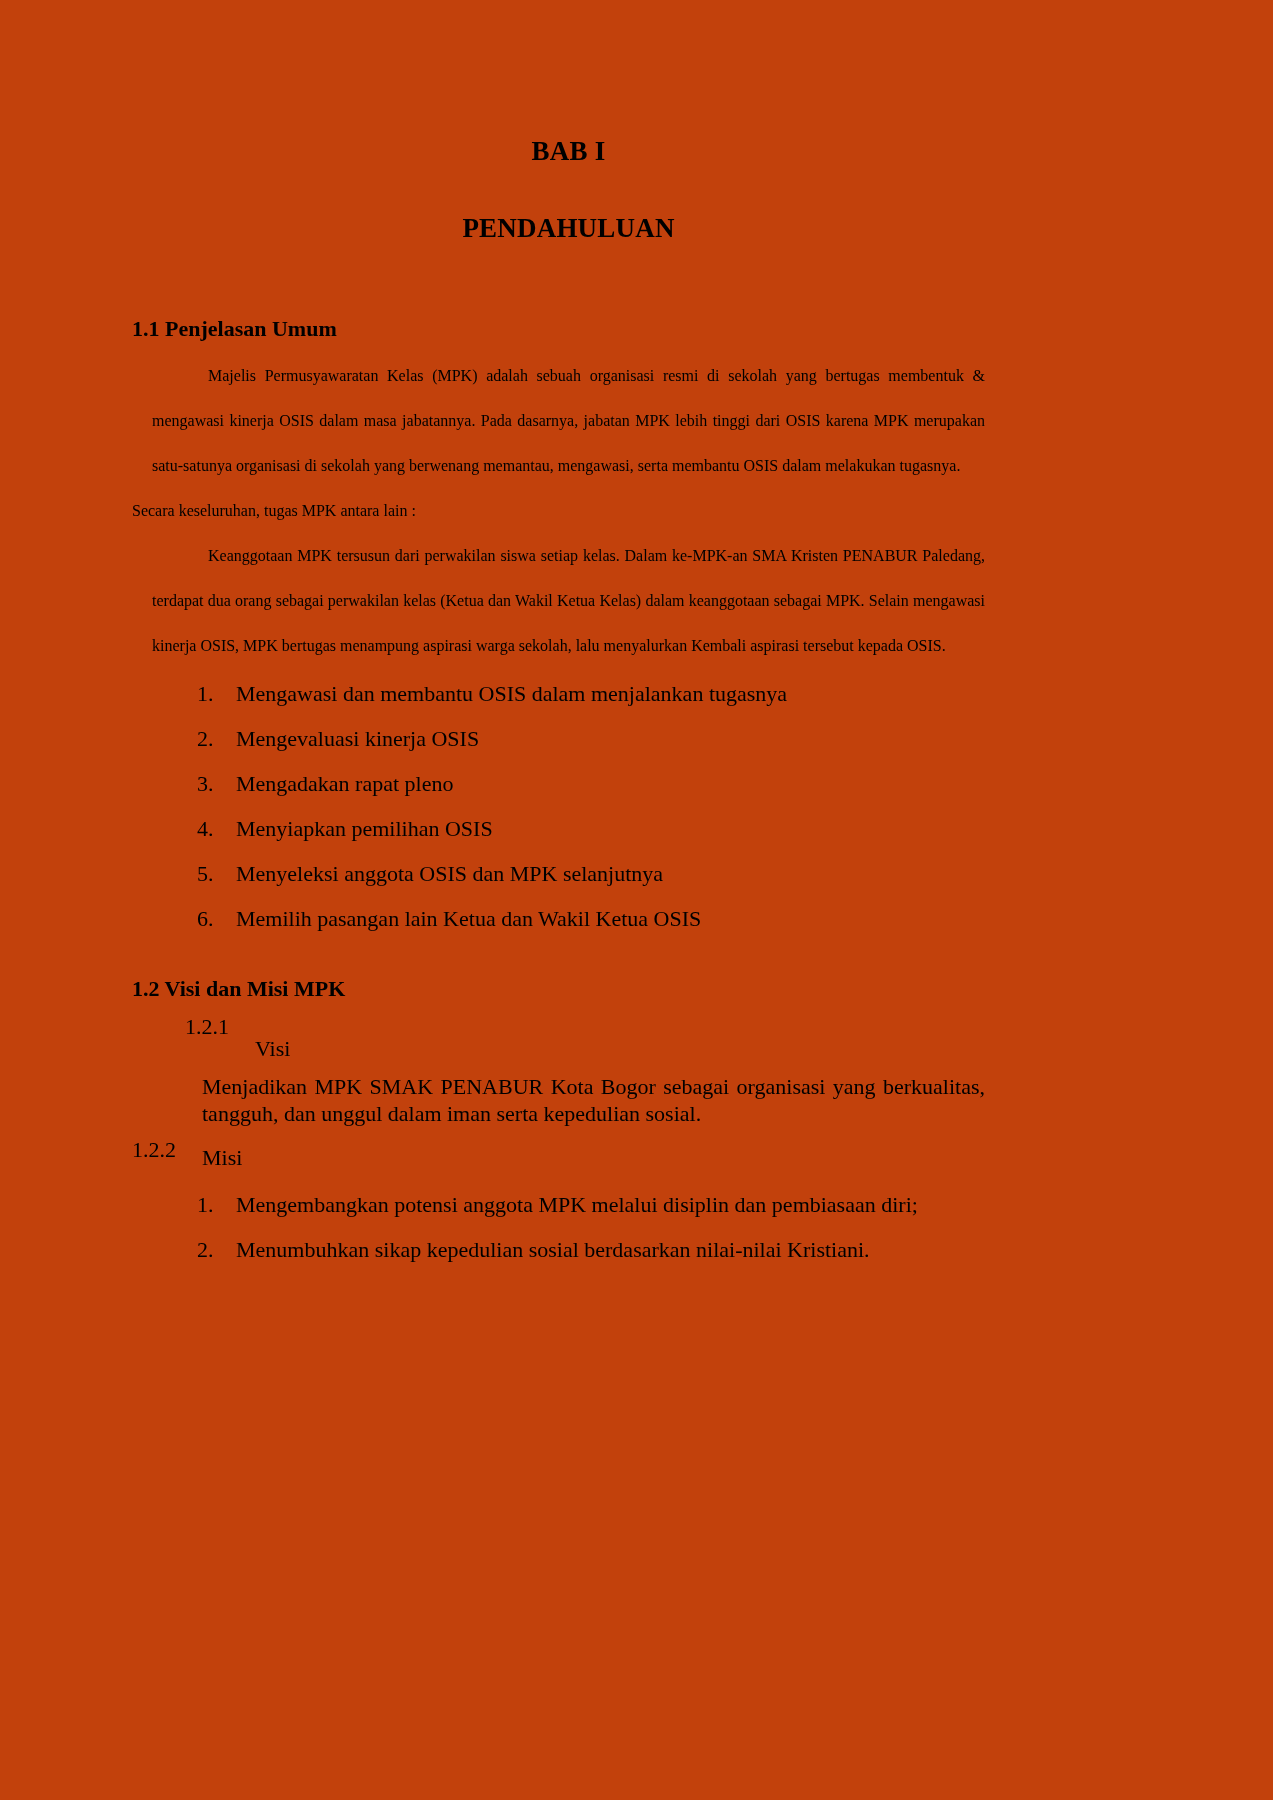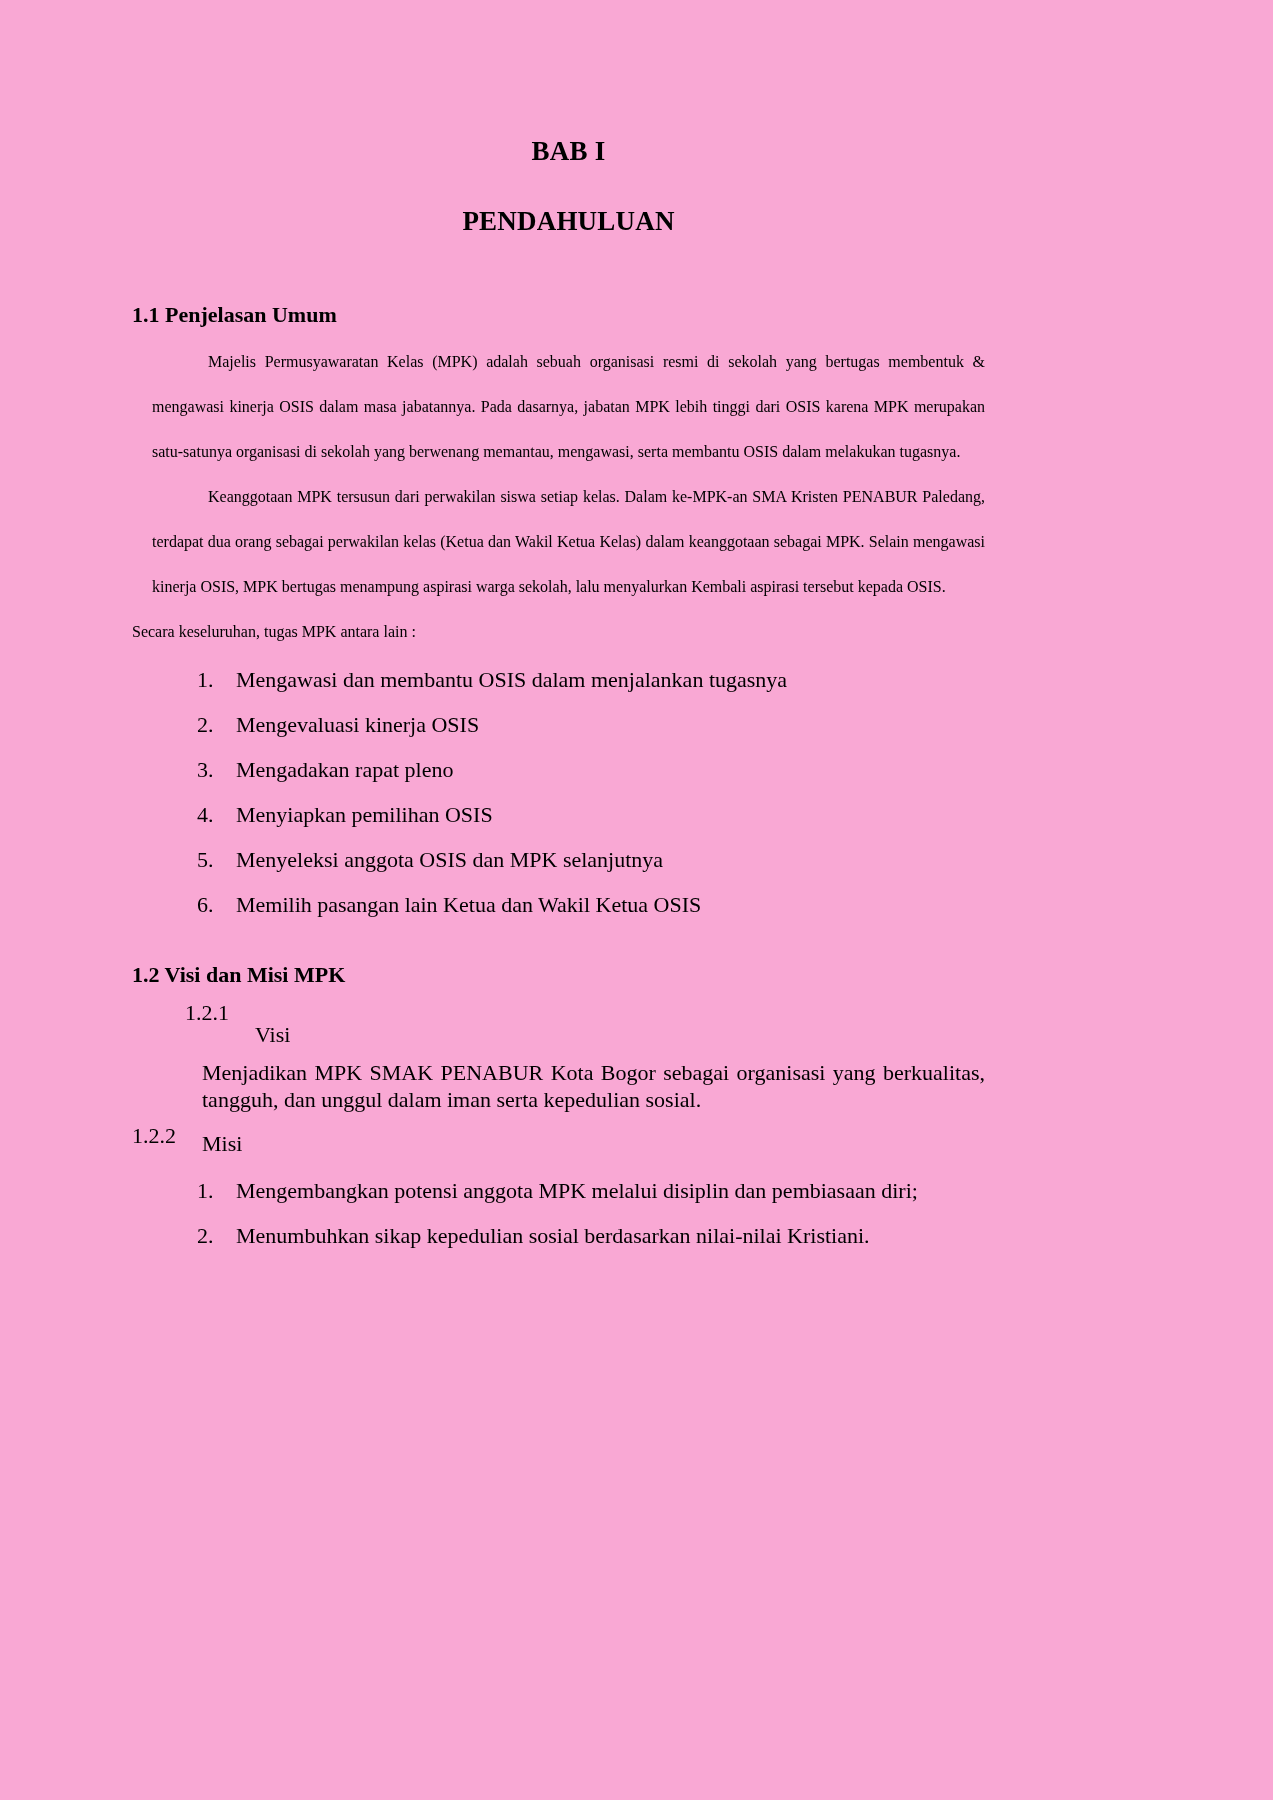--- a/index.html
+++ b/index.html
@@ -9,21 +9,21 @@
   }
   body {
     font-family: "Liberation Serif", "DejaVu Serif", serif;
     color: #000000;
   }
   .page {
     position: relative;
     width: 1273px;
     height: 1800px;
     margin: 0 auto;
-    background: #f9a8d4;
+    background: #c2410c;
     box-sizing: border-box;
     padding: 0;
     overflow: hidden;
   }
   .content {
     position: absolute;
     left: 152px;
     top: 0;
     width: 833px;
   }
@@ -35,21 +35,21 @@
     letter-spacing: 0.2px;
     margin: 0;
     padding-top: 135px;
     line-height: 1.2;
   }
   .chapter-subtitle {
     text-align: center;
     font-weight: bold;
     font-size: 27px;
     letter-spacing: 0.2px;
-    margin: 5px;
+    margin: 12px;
     padding-top: 33px;
     line-height: 1.2;
   }
   .section-heading {
     font-weight: bold;
     font-size: 22px;
     margin: 0;
     line-height: 1.3;
   }
   #sec-11-heading { padding-top: 58px; margin-left: -20px; }
@@ -125,23 +125,23 @@
   <div class="content">
 
     <h1 class="chapter-title">BAB I</h1>
 
     <h1 class="chapter-subtitle">PENDAHULUAN</h1>
 
     <h2 id="sec-11-heading" class="section-heading">1.1 Penjelasan Umum</h2>
 
     <p id="para-1" class="para indent">Majelis Permusyawaratan Kelas (MPK) adalah sebuah organisasi resmi di sekolah yang bertugas membentuk &amp; mengawasi kinerja OSIS dalam masa jabatannya. Pada dasarnya, jabatan MPK lebih tinggi dari OSIS karena MPK merupakan satu-satunya organisasi di sekolah yang berwenang memantau, mengawasi, serta membantu OSIS dalam melakukan tugasnya.</p>
 
+    <p id="para-intro-list" class="para flush">Secara keseluruhan, tugas MPK antara lain :</p>
+
     <p id="para-2" class="para indent">Keanggotaan MPK tersusun dari perwakilan siswa setiap kelas. Dalam ke-MPK-an SMA Kristen PENABUR Paledang, terdapat dua orang sebagai perwakilan kelas (Ketua dan Wakil Ketua Kelas) dalam keanggotaan sebagai MPK. Selain mengawasi kinerja OSIS, MPK bertugas menampung aspirasi warga sekolah, lalu menyalurkan Kembali aspirasi tersebut kepada OSIS.</p>
-
-    <p id="para-intro-list" class="para flush">Secara keseluruhan, tugas MPK antara lain :</p>
 
     <ol id="tugas-list" class="num-list">
       <li>
         <span class="marker">1.</span>
         <span>Mengawasi dan membantu OSIS dalam menjalankan tugasnya</span>
       </li>
       <li>
         <span class="marker">2.</span>
         <span>Mengevaluasi kinerja OSIS</span>
       </li>

